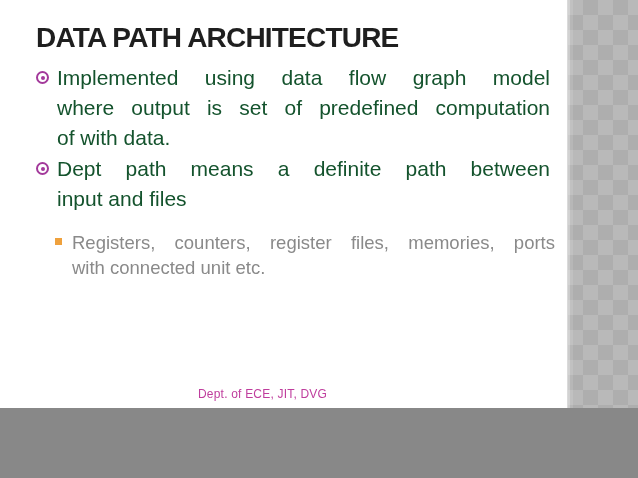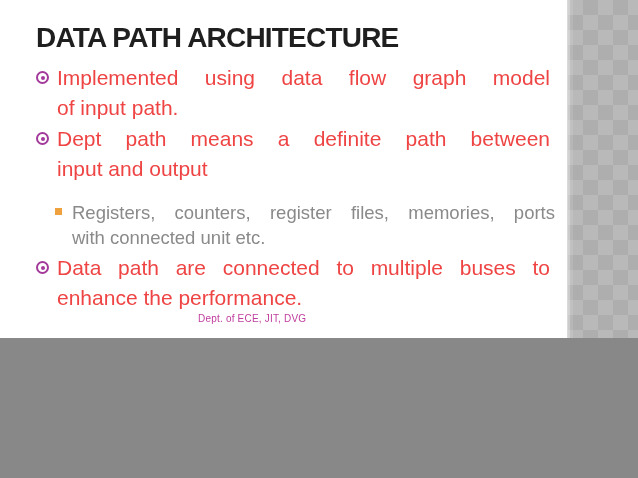--- a/index.html
+++ b/index.html
@@ -1,40 +1,40 @@
 <!DOCTYPE html>
 <html><head>
 <meta charset="utf-8">
 <style>
   html,body{margin:0;padding:0;background:#888;}
   .slide{
-    position:relative;width:638px;height:338px;background:#ffffff;
+    position:relative;width:638px;height:408px;background:#ffffff;
     font-family:"Liberation Sans",sans-serif;overflow:hidden;
   }
   .content{position:absolute;left:36px;top:22px;width:519px;}
   .title{
     margin:0 0 9px 0;font-size:28px;line-height:32px;font-weight:700;
     color:#1f1f1f;letter-spacing:-0.8px;
   }
-  .bullet{position:relative;margin:0 5px 1px 0;color:#ef4444;}
+  .bullet{position:relative;margin:0 5px 1px 0;color:#14532d;}
   .bullet.l1{padding-left:21px;font-size:21px;}
   .bullet.l1 .line{line-height:30px;}
   .bullet.l2{padding-left:36px;font-size:18.5px;color:#8a8a8a;margin:16px 0 3px 0;}
   .bullet.l2 .line{line-height:25px;}
   .line{text-align:justify;}
   .line.just{text-align-last:justify;}
   .ring{
     position:absolute;left:0;top:8px;width:13px;height:13px;box-sizing:border-box;
     border:2.5px solid #a3399b;border-radius:50%;
     display:flex;align-items:center;justify-content:center;
   }
   .ring .dot{width:4px;height:4px;border-radius:50%;background:#a3399b;}
   .sq{position:absolute;left:19px;top:8px;width:7px;height:7px;background:#efa13d;}
   .footer{
-    position:absolute;left:198px;bottom:14px;font-size:10px;color:#bf3d9d;
+    position:absolute;left:198px;bottom:7px;font-size:12px;color:#bf3d9d;
     letter-spacing:0.2px;
   }
   .side-panel{
     position:absolute;top:0;right:0;bottom:0;width:70px;
     border-left:1px solid #dadada;
     background-color:#b9b9b9;
     background-image:
       linear-gradient(45deg,#aeaeae 25%,transparent 25%,transparent 75%,#aeaeae 75%),
       linear-gradient(45deg,#aeaeae 25%,transparent 25%,transparent 75%,#aeaeae 75%);
     background-size:30px 30px;
@@ -48,43 +48,37 @@
 <div class="slide">
   <div class="content">
 
     <h1 class="title">DATA PATH ARCHITECTURE</h1>
 
     <div class="bullet l1">
       <span class="ring">
           <span class="dot"></span>
         </span>
       <div class="line just">Implemented using data flow graph model</div>
-      <div class="line">of input path.</div>
+      <div class="line just">where output is set of predefined computation</div>
+      <div class="line">of with data.</div>
     </div>
 
     <div class="bullet l1">
       <span class="ring">
           <span class="dot"></span>
         </span>
       <div class="line just">Dept path means a definite path between</div>
-      <div class="line">input and output</div>
+      <div class="line">input and files</div>
     </div>
 
     <div class="bullet l2">
       <span class="sq"></span>
       <div class="line just">Registers, counters, register files, memories, ports</div>
       <div class="line">with connected unit etc.</div>
     </div>
 
-    <div class="bullet l1">
-      <span class="ring">
-          <span class="dot"></span>
-        </span>
-      <div class="line just">Data path are connected to multiple buses to</div>
-      <div class="line">enhance the performance.</div>
-    </div>
 
   </div>
 
   <div class="footer">Dept. of ECE, JIT, DVG</div>
 
   <div class="side-panel"></div>
 </div>
 
 </body></html>

